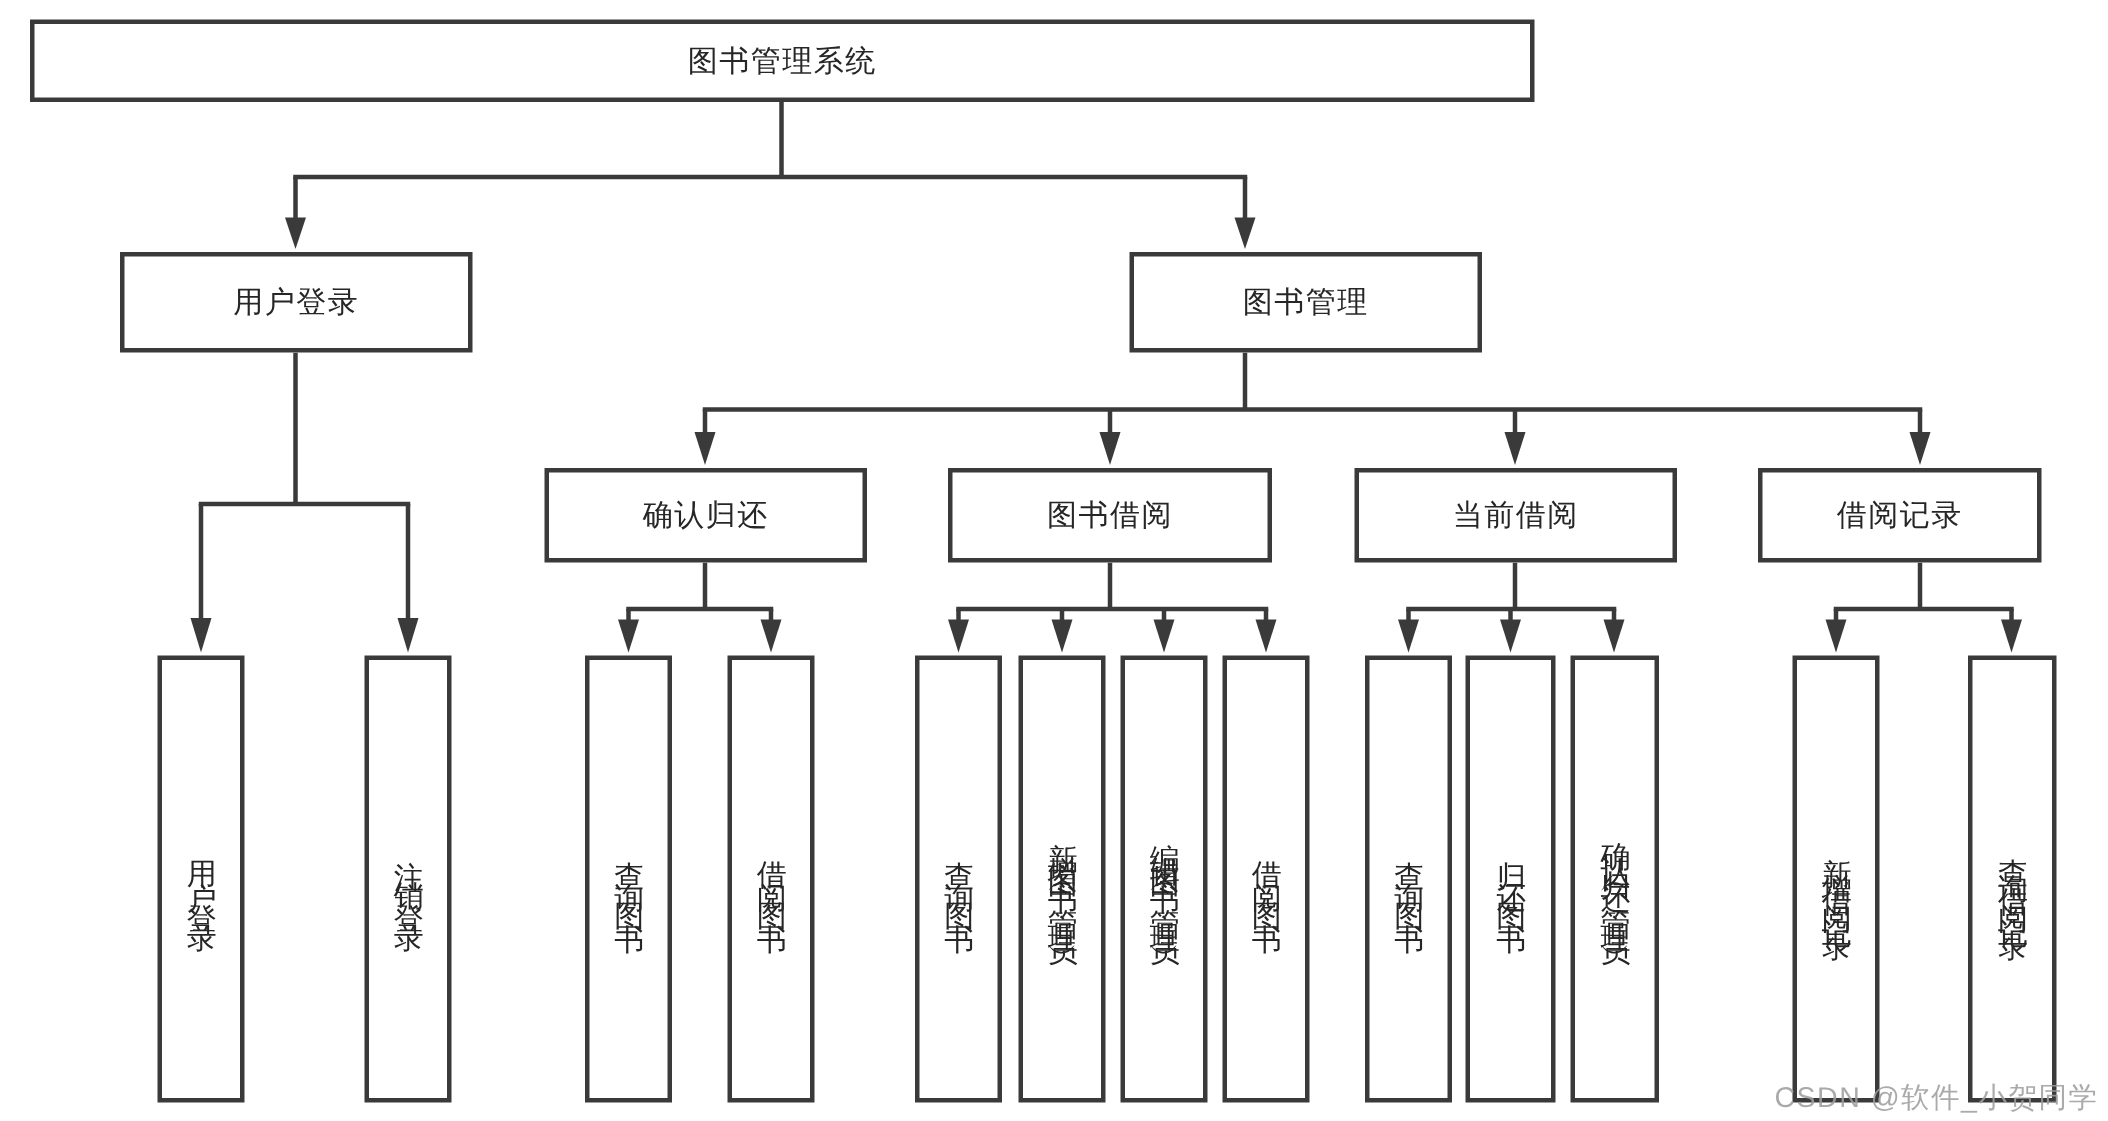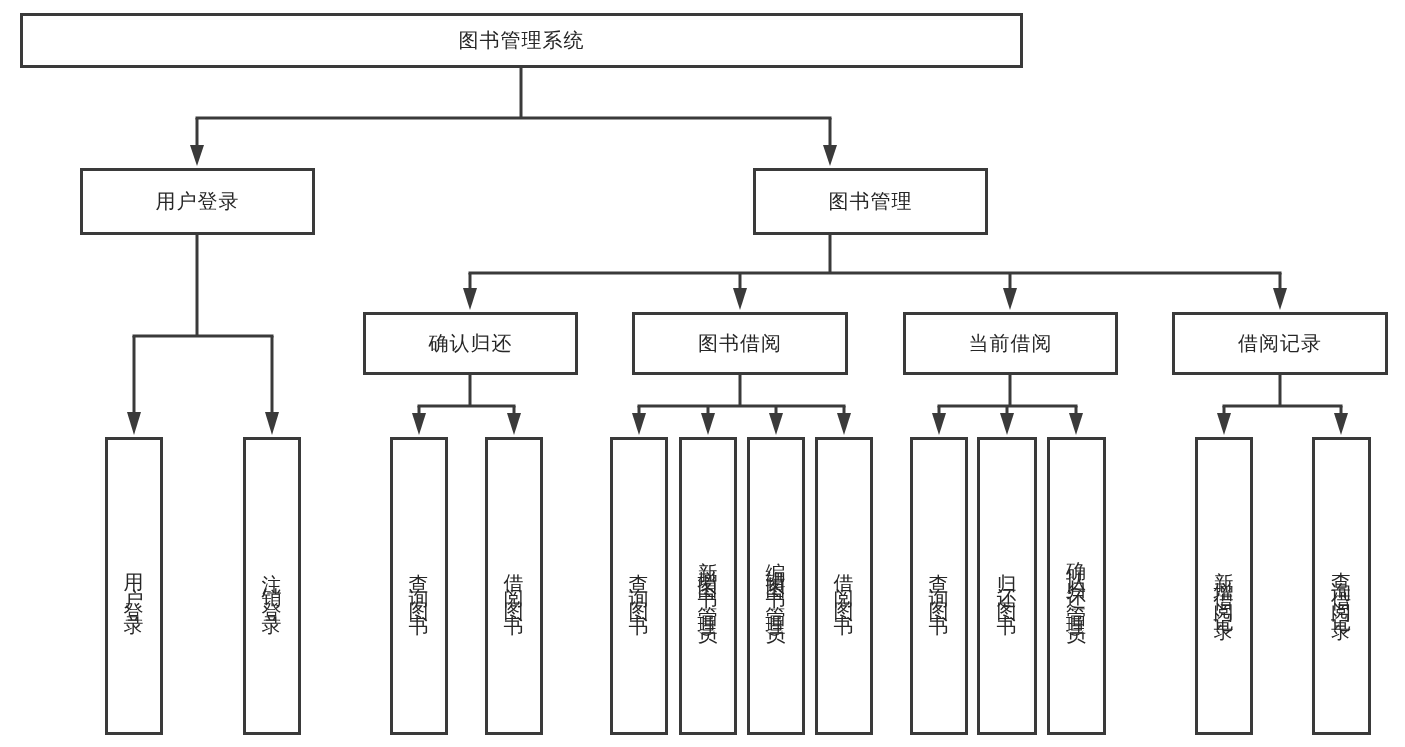--- a/index.html
+++ b/index.html
@@ -128,21 +128,21 @@
 
   <div class="node h-node" style="left:363px;top:312px;width:215px;height:63px;">
     <span>确认归还</span>
   </div>
   <div class="node h-node" style="left:903px;top:312px;width:215px;height:63px;">
     <span>当前借阅</span>
   </div>
   <div class="node h-node" style="left:632px;top:312px;width:216px;height:63px;">
     <span>图书借阅</span>
   </div>
-  <div class="node h-node" style="left:1172px;top:312px;width:216px;height:63px;font-family:Liberation Serif, serif;">
+  <div class="node h-node" style="left:1172px;top:312px;width:189px;height:63px;font-family:Liberation Serif, serif;">
     <span>借阅记录</span>
   </div>
 
   <div class="node leaf sp-lg" style="left:105px;top:437px;width:58px;height:298px;">
     <span class="vtext">用户登录</span>
   </div>
   <div class="node leaf sp-lg" style="left:243px;top:437px;width:58px;height:298px;">
     <span class="vtext">注销登录</span>
   </div>
   <div class="node leaf sp-lg" style="left:390px;top:437px;width:58px;height:298px;">
@@ -172,13 +172,14 @@
   <div class="node leaf sp-sm" style="left:1047px;top:437px;width:59px;height:298px;">
     <span class="vtext">确认归还（管理员）</span>
   </div>
   <div class="node leaf sp-md" style="left:1195px;top:437px;width:58px;height:298px;">
     <span class="vtext">新增借阅记录</span>
   </div>
   <div class="node leaf sp-md" style="left:1312px;top:437px;width:59px;height:298px;">
     <span class="vtext">查询借阅记录</span>
   </div>
 
+  <div class="watermark">CSDN @软件_小贺同学</div>
 </div>
 
 </body></html>

